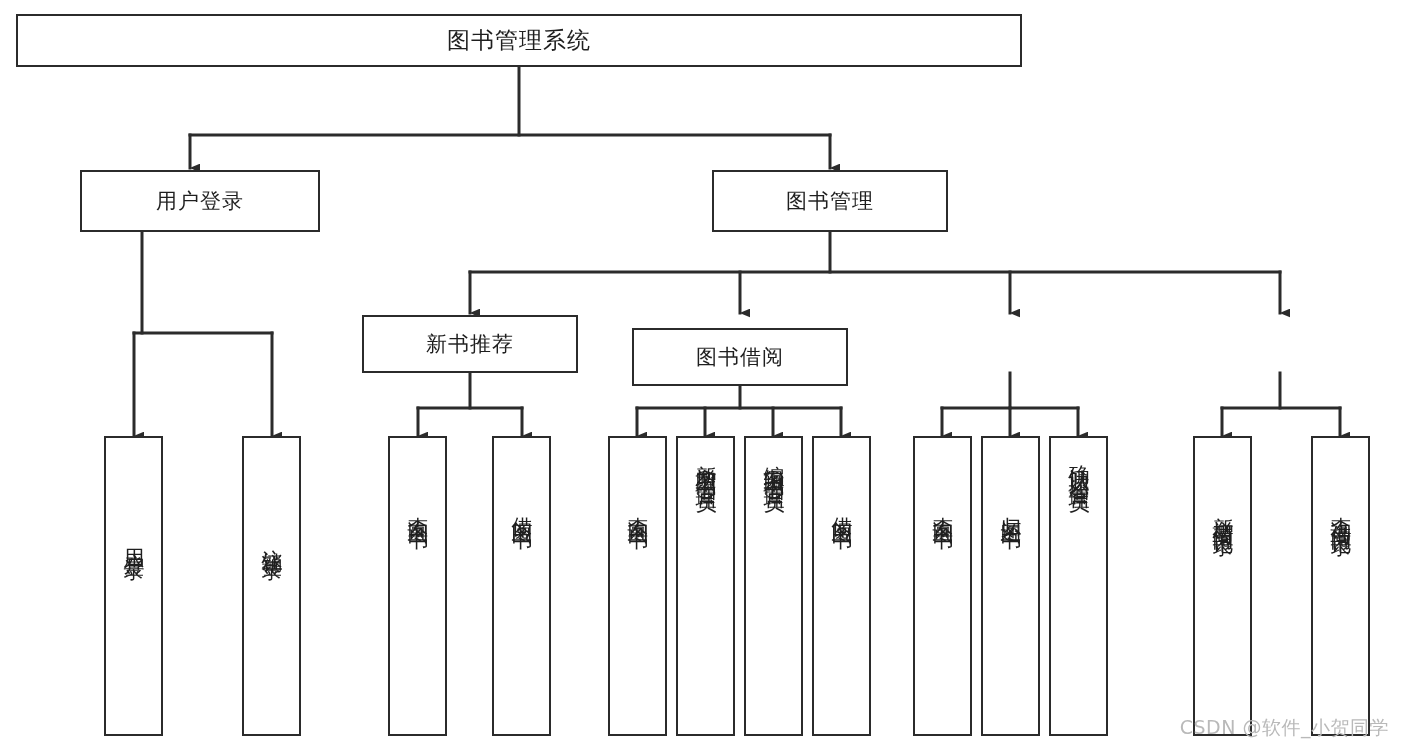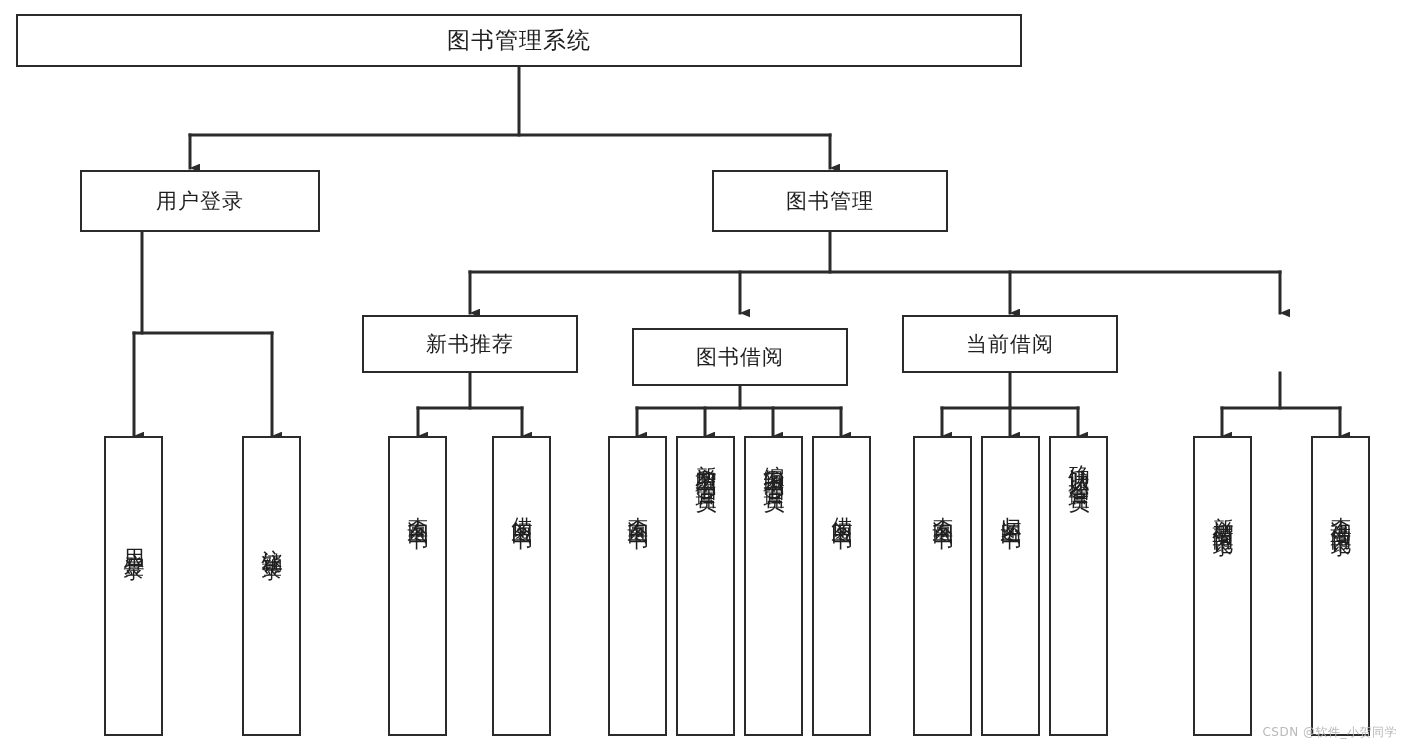--- a/index.html
+++ b/index.html
@@ -62,23 +62,23 @@
     margin-top:56px;
   }
   .node.leaf.high .vlabel{
     margin-top:4px;
   }
   .node.leaf.low .vlabel{
     margin-top:88px;
   }
   #watermark{
     position:absolute;
-    right:8px;
+    right:16px;
     bottom:6px;
-    font-size:12px;
+    font-size:19px;
     color:#b9b9b9;
     letter-spacing:0.5px;
     z-index:5;
     white-space:nowrap;
     user-select:none;
     margin-top:8px;
   }
 </style>
 </head>
 <body>
@@ -148,23 +148,20 @@
   </div>
 
   <div class="node level1" style="left:712px;top:170px;width:236px;height:62px;">
     <span>图书管理</span>
   </div>
 
   <div class="node level2" style="left:632px;top:328px;width:216px;height:58px;">
     <span>图书借阅</span>
   </div>
 
-  <div class="node level2" style="left:902px;top:315px;width:216px;height:58px;">
-    <span>当前借阅</span>
-  </div>
 
 
   <div class="node leaf low" style="left:104px;top:436px;width:59px;height:300px;">
     <span class="vlabel">用户登录</span>
   </div>
 
   <div class="node leaf low" style="left:242px;top:436px;width:59px;height:300px;">
     <span class="vlabel">注销登录</span>
   </div>
 

